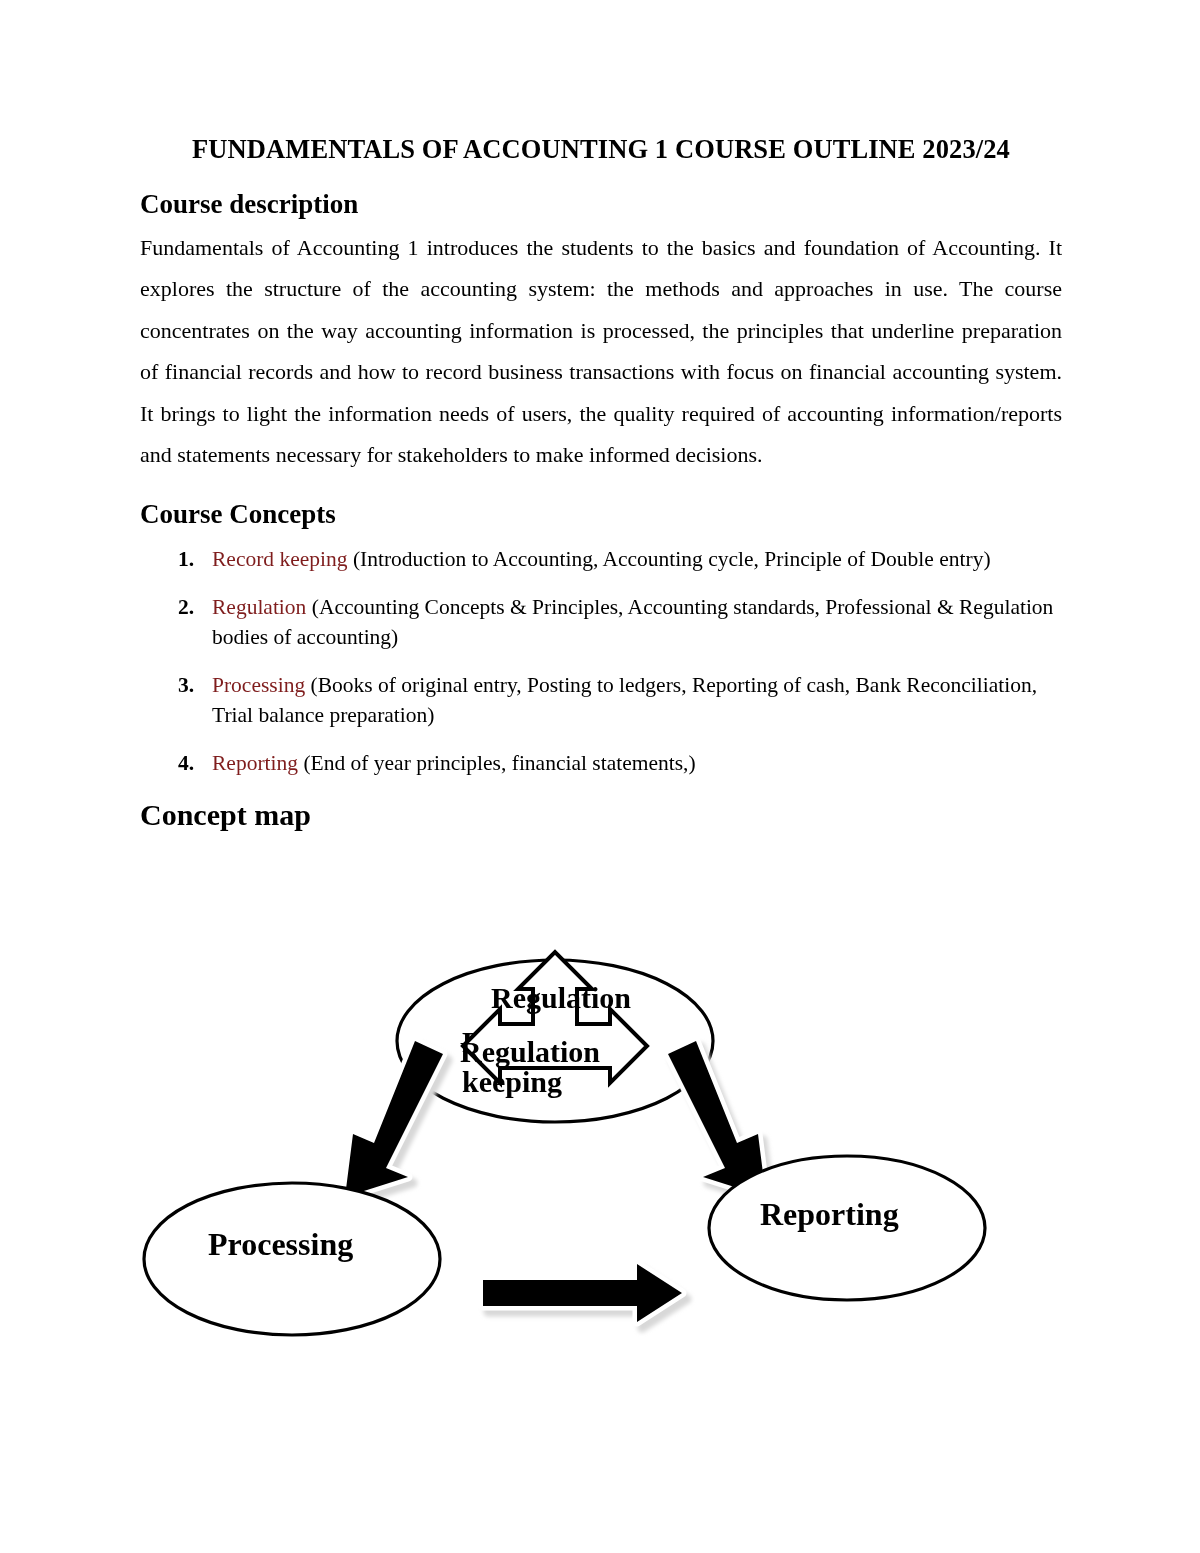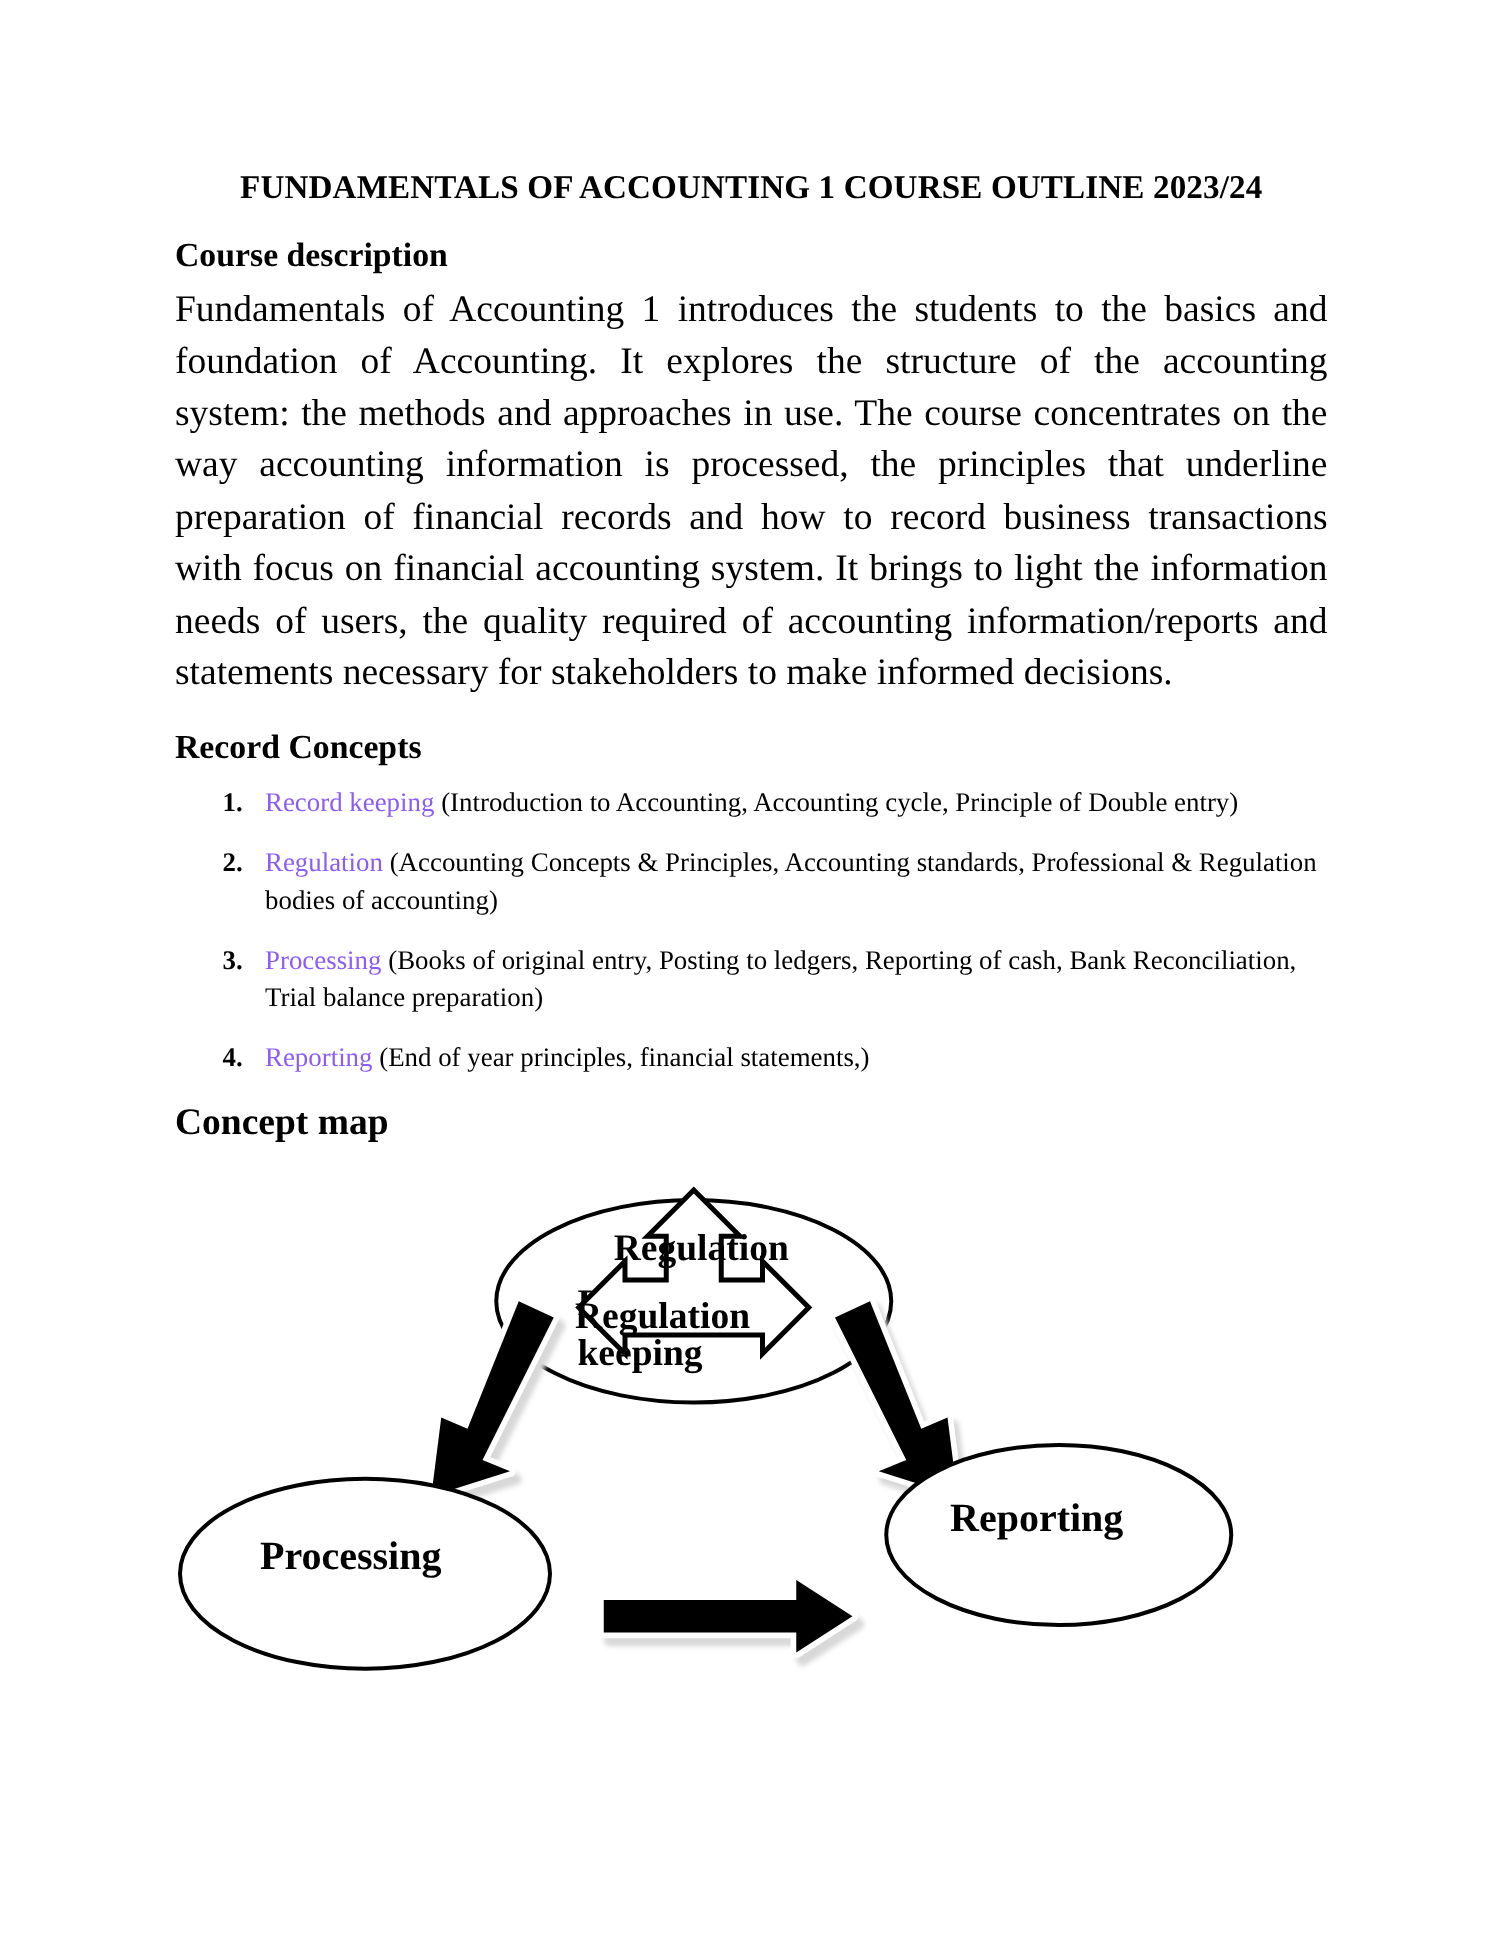--- a/index.html
+++ b/index.html
@@ -46,21 +46,21 @@
     font-size: 27px;
     font-weight: bold;
     margin: 22px 0 6px 0;
     line-height: 1.2;
     font-family: Liberation Serif, serif;
   }
   .heading.first { margin-top: 24px; }
 
   
   .body-par {
-    font-size: 30px;
+    font-size: 22px;
     line-height: 41.5px;
     text-align: justify;
     text-align-last: left;
     margin: 0;
     hyphens: none;
   }
 
   
   ol.concepts {
     margin: 14px 0 0 0;
@@ -75,21 +75,21 @@
     margin-bottom: 18px;
   }
   ol.concepts > li .num {
     position: absolute;
     left: 38px;
     top: 0;
     font-weight: bold;
     font-size: 21.5px;
   }
   .kw {
-    color: #8b5cf6;
+    color: #7f1d1d;
   }
 
   
   .concept-map-heading {
     font-size: 30px;
     font-weight: bold;
     margin: 20px 0 0 0;
   }
   .diagram-wrap {
     position: absolute;
@@ -113,21 +113,21 @@
 <div class="page">
 
   <div class="content">
 
     <h1 class="doc-title">FUNDAMENTALS OF ACCOUNTING 1 COURSE OUTLINE 2023/24</h1>
 
     <h2 class="heading first">Course description</h2>
 
     <p class="body-par">Fundamentals of Accounting 1 introduces the students to the basics and foundation of Accounting. It explores the structure of the accounting system: the methods and approaches in use. The course concentrates on the way accounting information is processed, the principles that underline preparation of financial records and how to record business transactions with focus on financial accounting system. It brings to light the information needs of users, the quality required of accounting information/reports and statements necessary for stakeholders to make informed decisions.</p>
 
-    <h2 class="heading">Record Concepts</h2>
+    <h2 class="heading">Course Concepts</h2>
 
     <ol class="concepts">
       <li>
         <span class="num">1.</span><span class="kw">Record keeping</span><span> (Introduction to Accounting, Accounting cycle, Principle of Double entry)</span>
       </li>
       <li>
         <span class="num">2.</span><span class="kw">Regulation</span><span> (Accounting Concepts &amp; Principles, Accounting standards, Professional &amp; Regulation bodies of accounting)</span>
       </li>
       <li>
         <span class="num">3.</span><span class="kw">Processing</span><span> (Books of original entry, Posting to ledgers, Reporting of cash, Bank Reconciliation, Trial balance preparation)</span>

